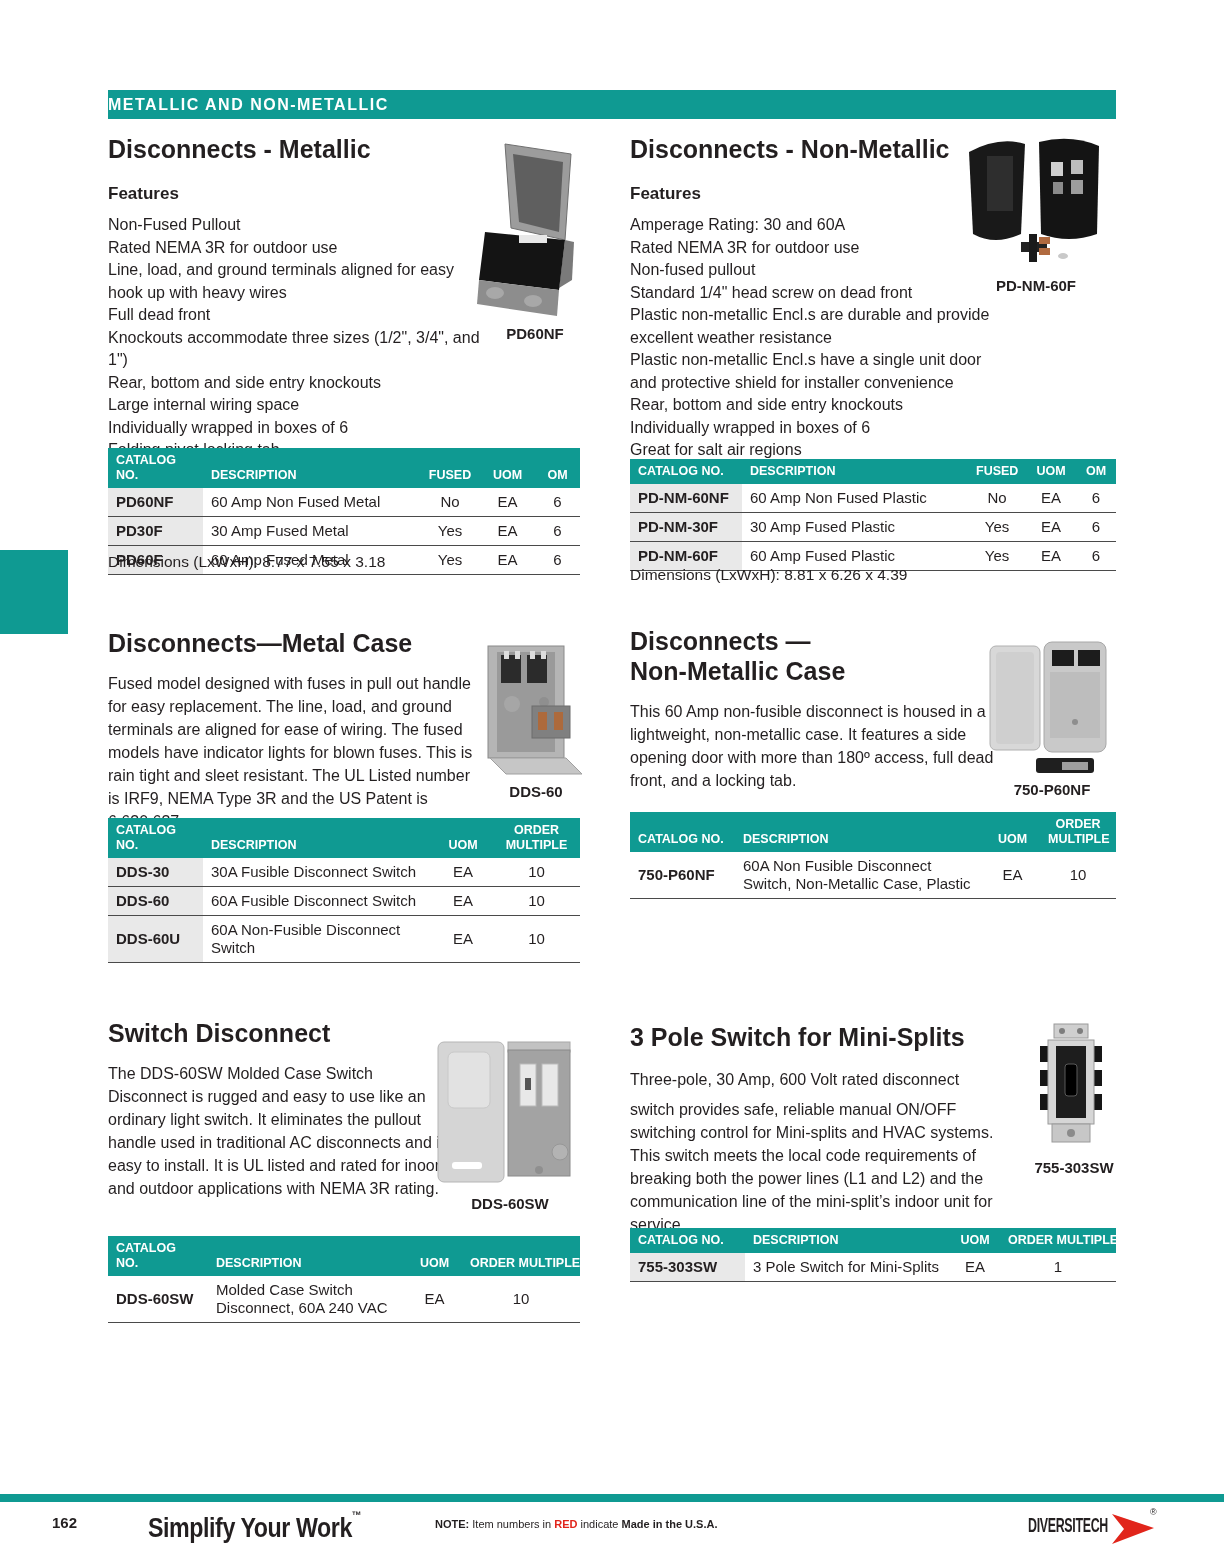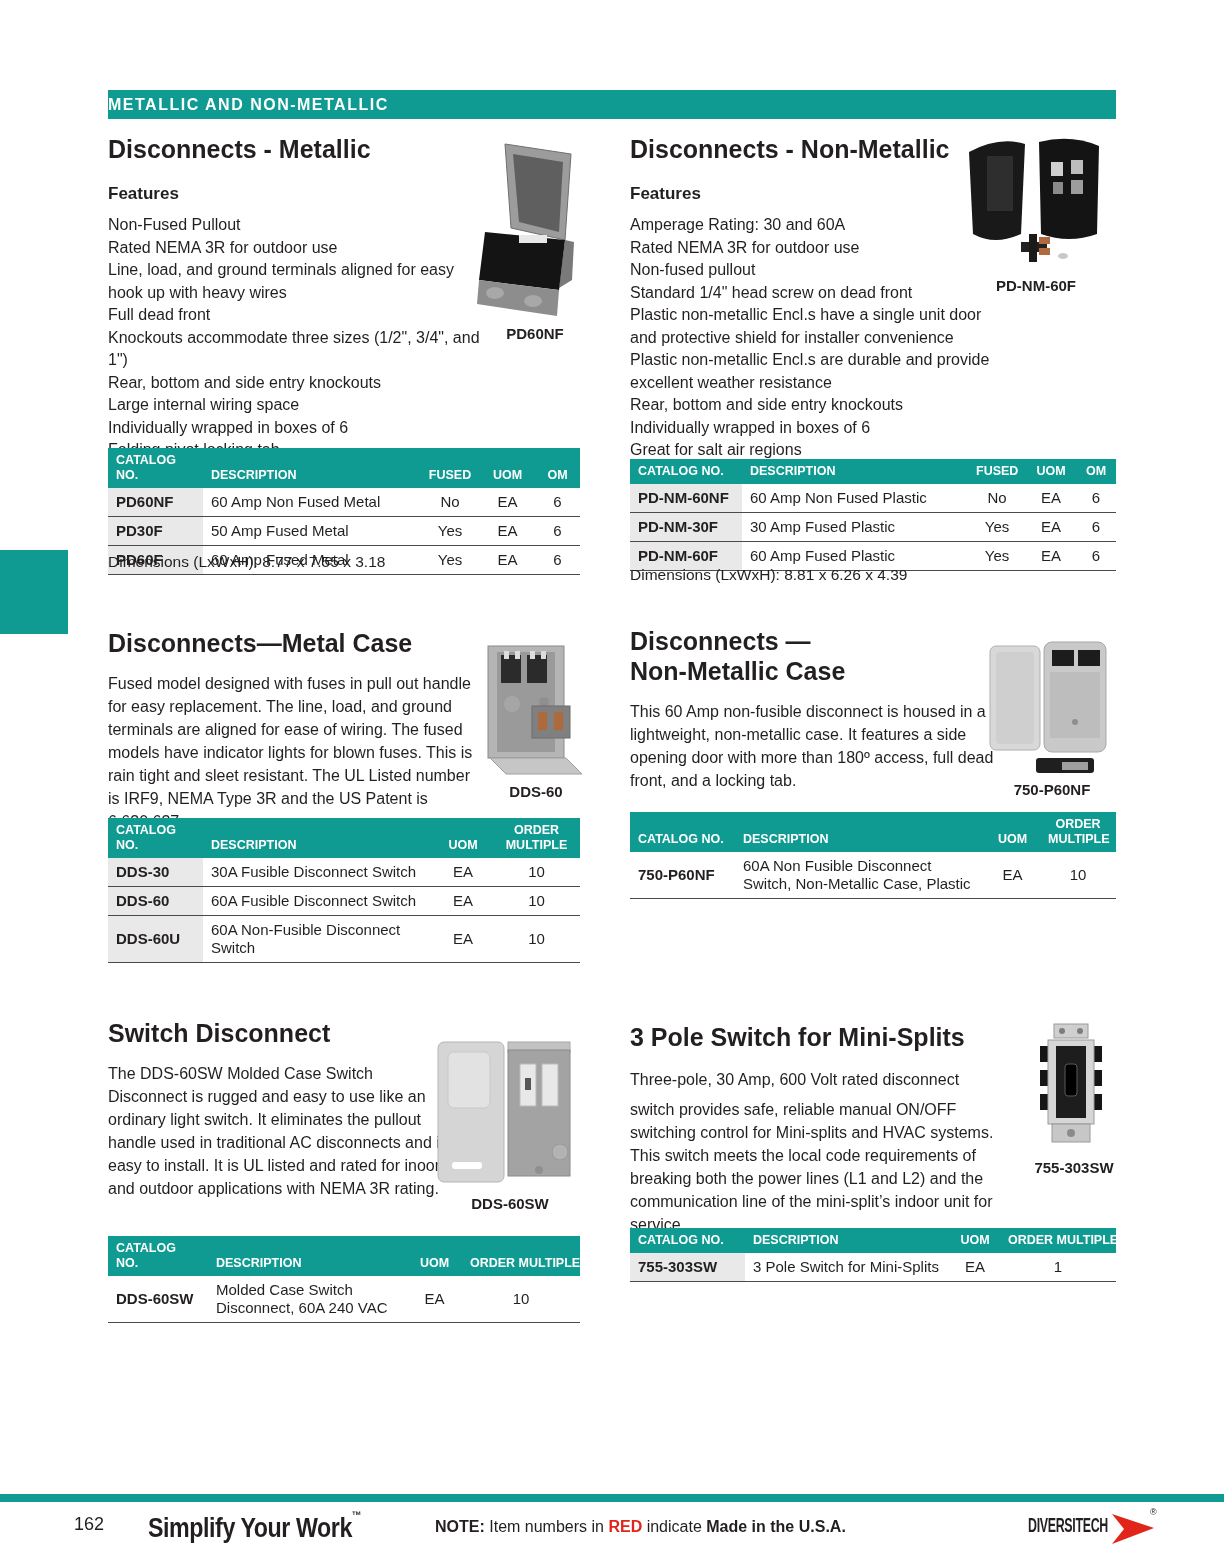--- a/index.html
+++ b/index.html
@@ -41,25 +41,25 @@
            text-align:left;vertical-align:bottom;padding:5px 8px;line-height:15px;box-sizing:border-box;}
   tbody td{font-size:15px;padding:5px 8px;border-bottom:1px solid var(--rule);
            vertical-align:middle;line-height:18px;box-sizing:border-box;}
   td.cat{font-weight:bold;}
   td.gray{background:var(--color-row_gray);}
   .ct{text-align:center;}
   .dims{position:absolute;font-size:15.5px;}
 
   
   .footer-bar{position:absolute;top:1494px;left:0;width:100%;height:8px;background:var(--color-teal);}
-  .pageno{position:absolute;top:1514px;left:52px;font-size:18px;font-weight:normal;margin-left:22px;}
+  .pageno{position:absolute;top:1514px;left:52px;font-size:15px;font-weight:bold;}
   .tagline{position:absolute;top:1509px;left:148px;font-size:27px;font-weight:bold;
            transform:scaleX(.86);transform-origin:left center;letter-spacing:-.5px;white-space:nowrap;}
   .tagline sup{font-size:11px;vertical-align:18px;font-weight:bold;}
-  .note{position:absolute;top:1518px;left:435px;font-size:16px;white-space:nowrap;}
+  .note{position:absolute;top:1518px;left:435px;font-size:11px;white-space:nowrap;}
   .note .red{color:var(--color-red);font-weight:bold;}
   .note b{font-weight:bold;}
   .logo{position:absolute;top:1507px;left:1028px;width:150px;height:42px;}
   .logo-text{position:absolute;left:0;top:7px;font-size:20px;font-weight:800;text-transform:uppercase;
              transform:scaleX(.62);transform-origin:left center;letter-spacing:-.5px;white-space:nowrap;}
   .logo-arrow{position:absolute;left:84px;top:6px;}
   .logo-reg{position:absolute;left:122px;top:0;font-size:9px;}
   svg{display:block;}
 </style>
 </head>
@@ -115,21 +115,21 @@
       <tbody>
         <tr>
           <td class="cat gray">PD60NF</td>
           <td>60 Amp Non Fused Metal</td>
           <td class="ct">No</td>
           <td class="ct">EA</td>
           <td class="ct">6</td>
         </tr>
         <tr>
           <td class="cat gray">PD30F</td>
-          <td>50 Amp Fused Metal</td>
+          <td>30 Amp Fused Metal</td>
           <td class="ct">Yes</td>
           <td class="ct">EA</td>
           <td class="ct">6</td>
         </tr>
         <tr>
           <td class="cat gray">PD60F</td>
           <td>60 Amp Fused Metal</td>
           <td class="ct">Yes</td>
           <td class="ct">EA</td>
           <td class="ct">6</td>
@@ -140,22 +140,22 @@
   <div class="dims" style="top:553px;left:108px;">Dimensions (LxWxH): 8.77 x 7.55 x 3.18</div>
 
   <div class="sec" style="top:134px;left:630px;width:486px;">
     <div class="sec-title">Disconnects - Non-Metallic</div>
     <div class="feat-head">Features</div>
     <div class="features" style="width:368px;">
       <div>Amperage Rating: 30 and 60A</div>
       <div>Rated NEMA 3R for outdoor use</div>
       <div>Non-fused pullout</div>
       <div>Standard 1/4" head screw on dead front</div>
+      <div>Plastic non-metallic Encl.s are durable and provide excellent weather resistance</div>
       <div>Plastic non-metallic Encl.s have a single unit door and protective shield for installer convenience</div>
-      <div>Plastic non-metallic Encl.s are durable and provide excellent weather resistance</div>
       <div>Rear, bottom and side entry knockouts</div>
       <div>Individually wrapped in boxes of 6</div>
       <div>Great for salt air regions</div>
     </div>
     <div class="figure" style="left:328px;top:0;width:156px;">
       <svg width="152" height="138" viewBox="0 0 150 138">
         <path d="M10,18 Q40,2 66,10 L62,100 Q36,112 14,100 Z" fill="#191919"></path>
         <rect x="28" y="22" width="26" height="55" fill="#2e2e2e"></rect>
         <path d="M80,8 Q112,0 140,12 L138,100 Q110,110 82,100 Z" fill="#141414"></path>
         <rect x="92" y="28" width="12" height="14" fill="#cfcfcf"></rect>

